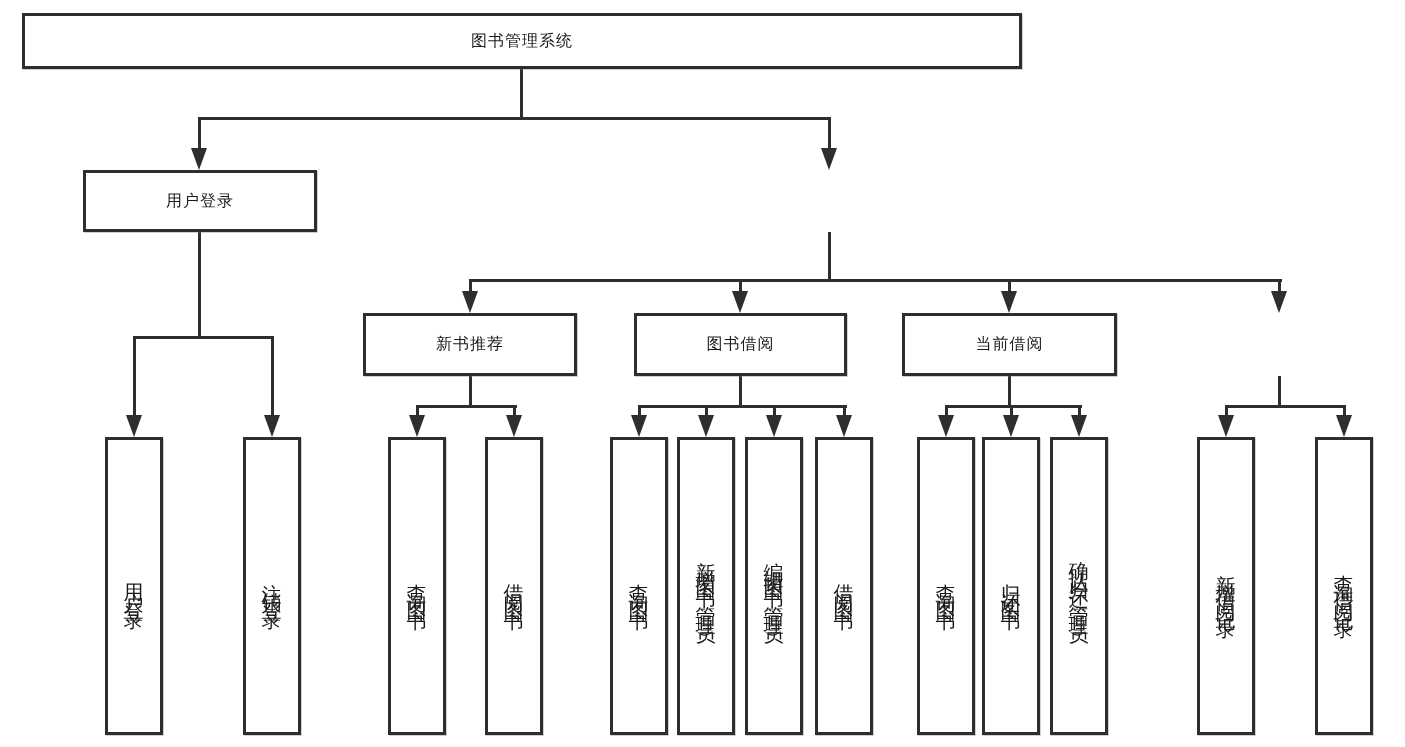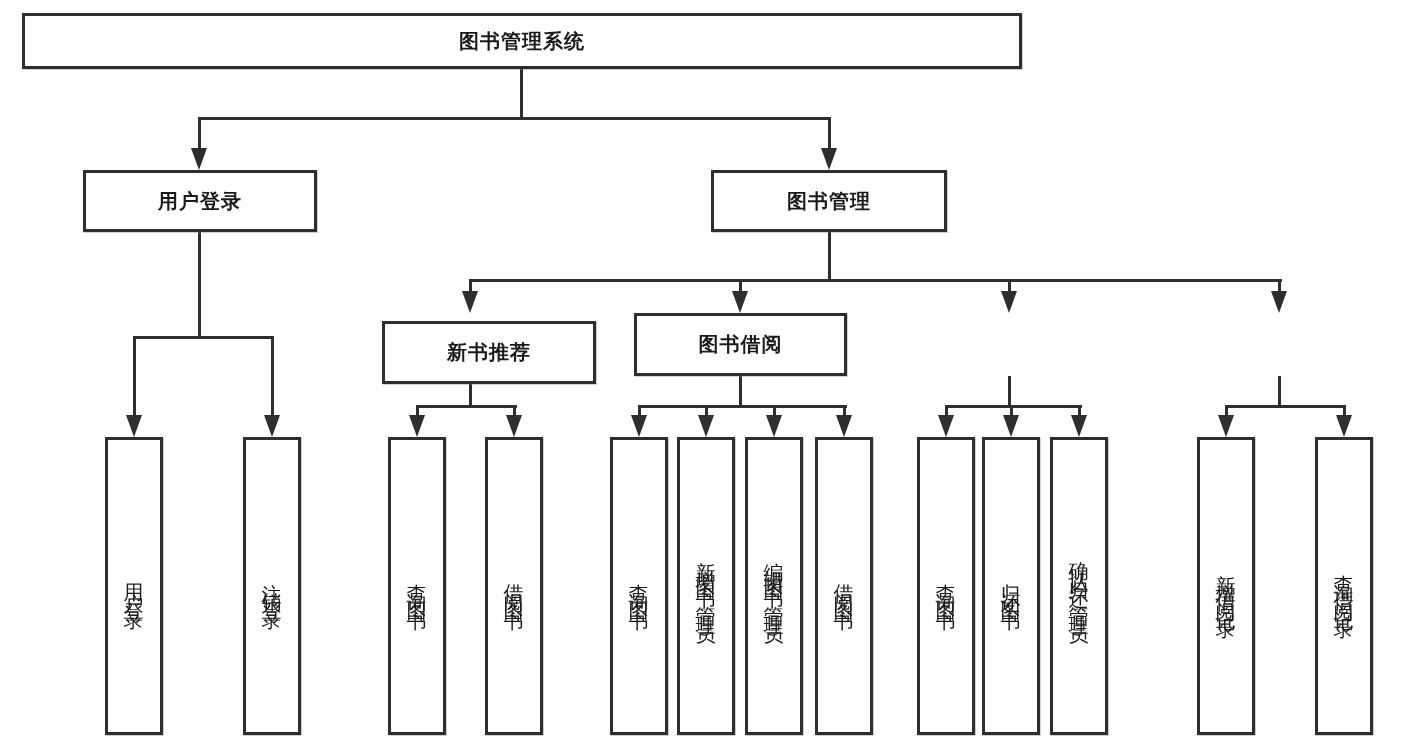--- a/index.html
+++ b/index.html
@@ -16,27 +16,27 @@
     background: #ffffff;
     border: 3px solid #2e2e2e;
     box-sizing: border-box;
     display: flex;
     align-items: center;
     justify-content: center;
     color: #1a1a1a;
     box-shadow: 1px 1px 0 rgba(120,120,120,0.35);
     z-index: 2;
   }
-  .hnode { font-size: 20px; letter-spacing: 1px; white-space: nowrap; font-weight: bold; }
+  .hnode { font-size: 16px; letter-spacing: 1px; white-space: nowrap; }
   .root  { left: 22px;  top: 13px;  width: 1000px; height: 56px; }
   .lvl2  { top: 170px; height: 62px; }
   .lvl2.a { left: 83px;  width: 234px; }
   .lvl2.b { left: 711px; width: 236px; }
   .lvl3  { top: 313px; height: 63px; }
-  .lvl3.a { left: 382px;  width: 214px; margin-top: 8px; }
+  .lvl3.a { left: 363px;  width: 214px; }
   .lvl3.b { left: 634px;  width: 213px; }
   .lvl3.c { left: 902px;  width: 215px; }
   .lvl3.d { left: 1172px; width: 215px; }
   .leaf  { top: 437px; width: 58px; height: 298px; }
   .vtext {
     writing-mode: vertical-rl;
     text-orientation: mixed;
     font-size: 20px;
     letter-spacing: 9px;
     line-height: 1.1;
@@ -72,29 +72,29 @@
 
 <div class="canvas">
 
   <div class="box root hnode">
     <span>图书管理系统</span>
   </div>
 
   <div class="box lvl2 a hnode">
     <span>用户登录</span>
   </div>
-  <div class="box lvl2 b hnode">
-    <span>图书管理</span>
-  </div>
 
   <div class="box lvl3 a hnode">
     <span>新书推荐</span>
   </div>
   <div class="box lvl3 b hnode">
     <span>图书借阅</span>
+  </div>
+  <div class="box lvl3 c hnode">
+    <span>当前借阅</span>
   </div>
 
   <div class="box leaf" style="left:105px">
     <span class="vtext">用户登录</span>
   </div>
   <div class="box leaf" style="left:243px">
     <span class="vtext">注销登录</span>
   </div>
 
   <div class="box leaf" style="left:388px">

